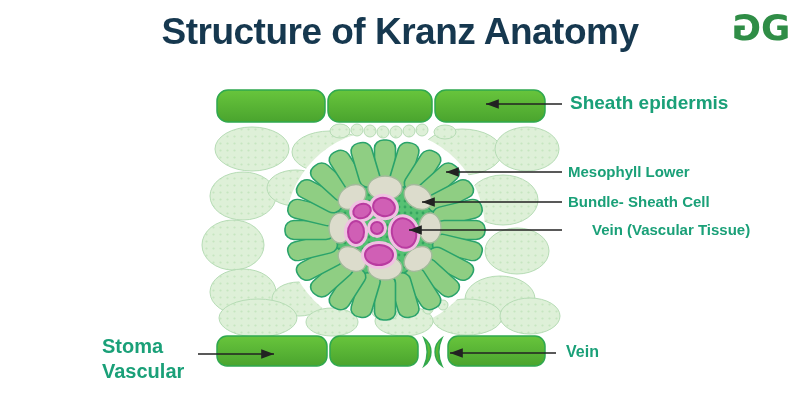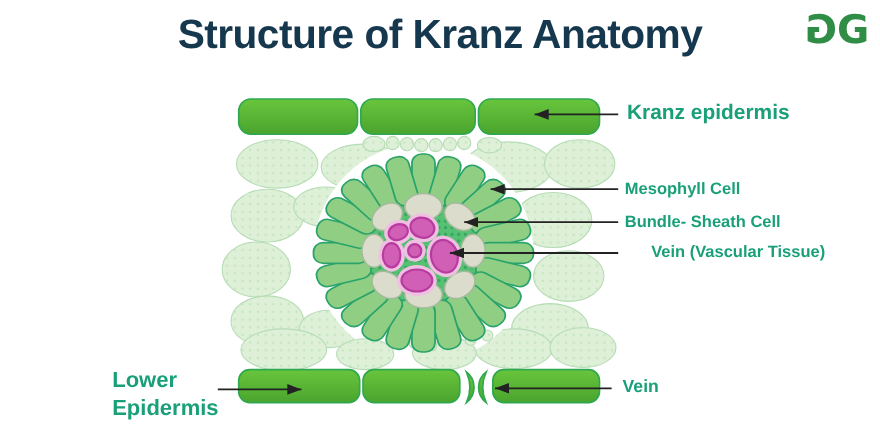--- a/index.html
+++ b/index.html
@@ -183,22 +183,22 @@
     </g>
   </svg>
 
   <div class="title">Structure of Kranz Anatomy</div>
 
   <svg class="logo" viewBox="0 0 60 44" aria-hidden="true">
     <text x="-30" y="36" font-size="37" transform="scale(-1,1)">G</text>
     <text x="30" y="36" font-size="37">G</text>
   </svg>
 
-  <div class="callout co-upper">Kranz epidermis</div>
-  <div class="callout co-meso">Mesophyll Cell</div>
+  <div class="callout co-upper">Sheath epidermis</div>
+  <div class="callout co-meso">Mesophyll Lower</div>
   <div class="callout co-bundle">Bundle- Sheath Cell</div>
   <div class="callout co-vein">Vein (Vascular Tissue)</div>
   <div class="callout co-lower">
-    <div>Lower</div>
-    <div>Epidermis</div>
+    <div>Stoma</div>
+    <div>Vascular</div>
   </div>
   <div class="callout co-stoma">Vein</div>
 </div>
 
 </body></html>

